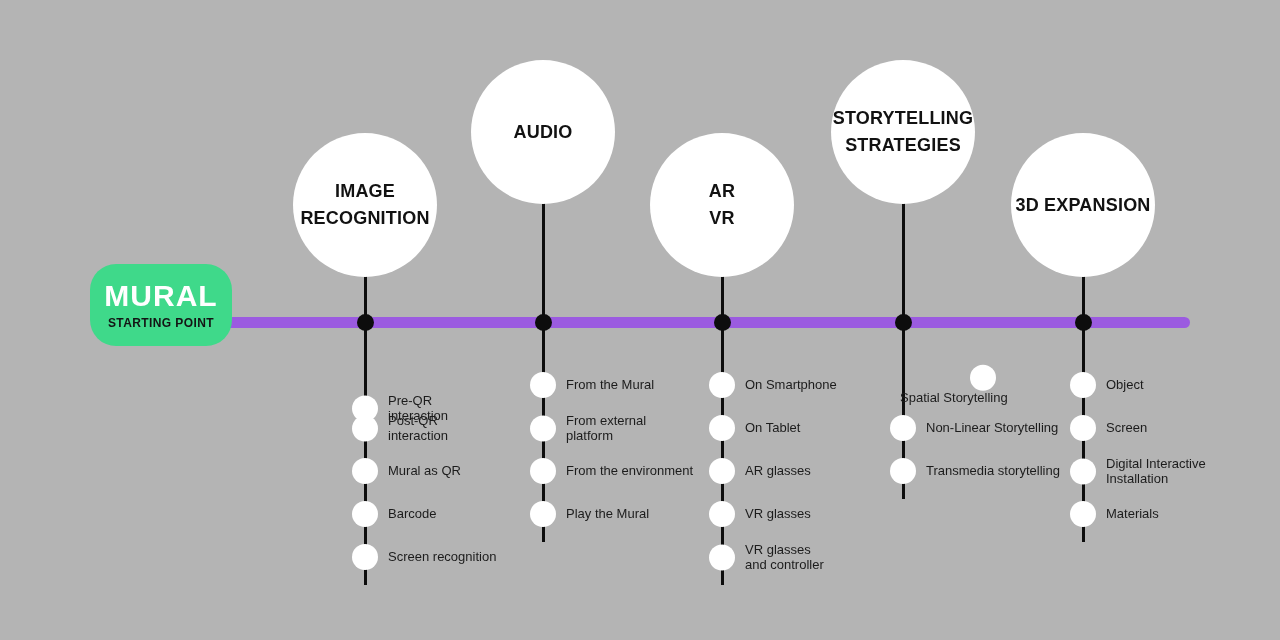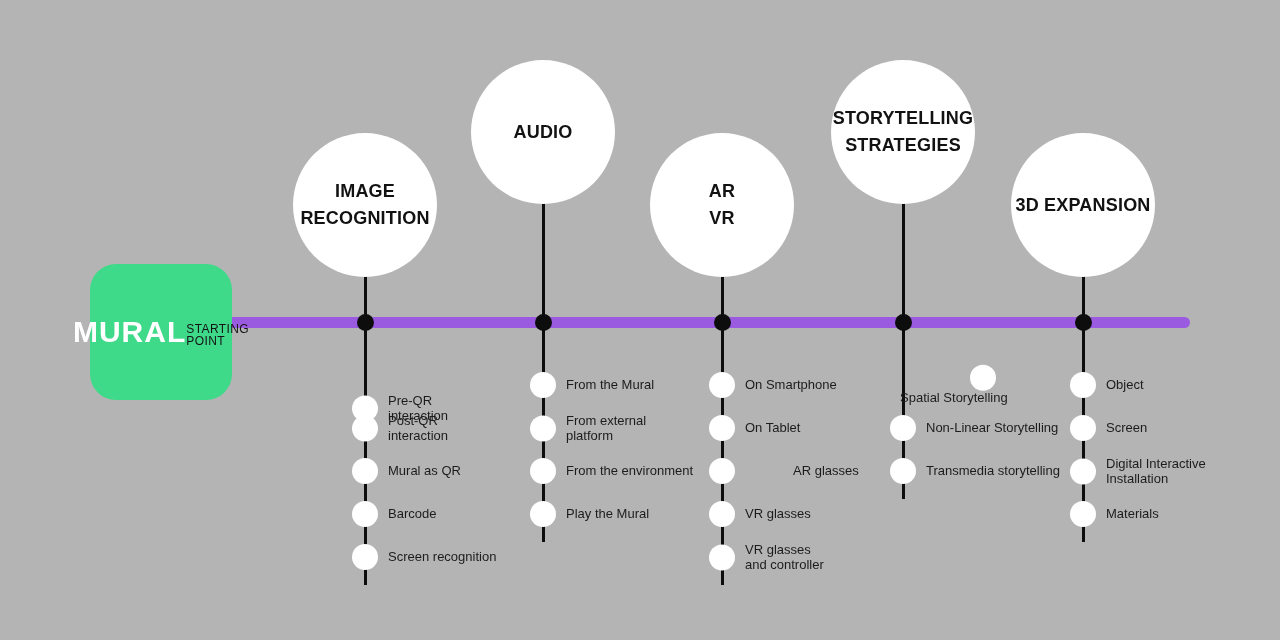--- a/index.html
+++ b/index.html
@@ -25,40 +25,42 @@
     height: 11px;
     border-radius: 6px;
     background: #9b5be0;
   }
   
   .start-box {
     position: absolute;
     left: 90px;
     top: 264px;
     width: 142px;
-    height: 136px;
+    height: 82px;
     border-radius: 26px;
     background: #3fd98a;
     display: flex;
+    flex-direction: column;
     align-items: center;
     justify-content: center;
   }
   .start-title {
     color: #ffffff;
     font-size: 30px;
     font-weight: bold;
     letter-spacing: 1px;
     line-height: 1;
   }
   .start-subtitle {
     margin-top: 6px;
     color: #141414;
     font-size: 12px;
     letter-spacing: 0.4px;
     line-height: 1;
+    font-weight: bold;
   }
   
   .stem {
     position: absolute;
     width: 3px;
     background: #0d0d0d;
   }
   .bubble {
     position: absolute;
     width: 144px;
@@ -179,21 +181,21 @@
         </div>
         <div class="node-dot" style="left: 713.5px; top: 314px;"></div>
         <div class="item" style="left: 709px; top: 385px;">
           <div class="item-dot"></div>
           <div class="item-label">On Smartphone</div>
         </div>
         <div class="item" style="left: 709px; top: 428px;">
           <div class="item-dot"></div>
           <div class="item-label">On Tablet</div>
         </div>
-        <div class="item" style="left: 709px; top: 471px; gap: 48px;">
+        <div class="item" style="left: 709px; top: 471px;">
           <div class="item-dot"></div>
           <div class="item-label">AR glasses</div>
         </div>
         <div class="item" style="left: 709px; top: 514px;">
           <div class="item-dot"></div>
           <div class="item-label">VR glasses</div>
         </div>
         <div class="item" style="left: 709px; top: 557px;">
           <div class="item-dot"></div>
           <div class="item-label">VR glasses

